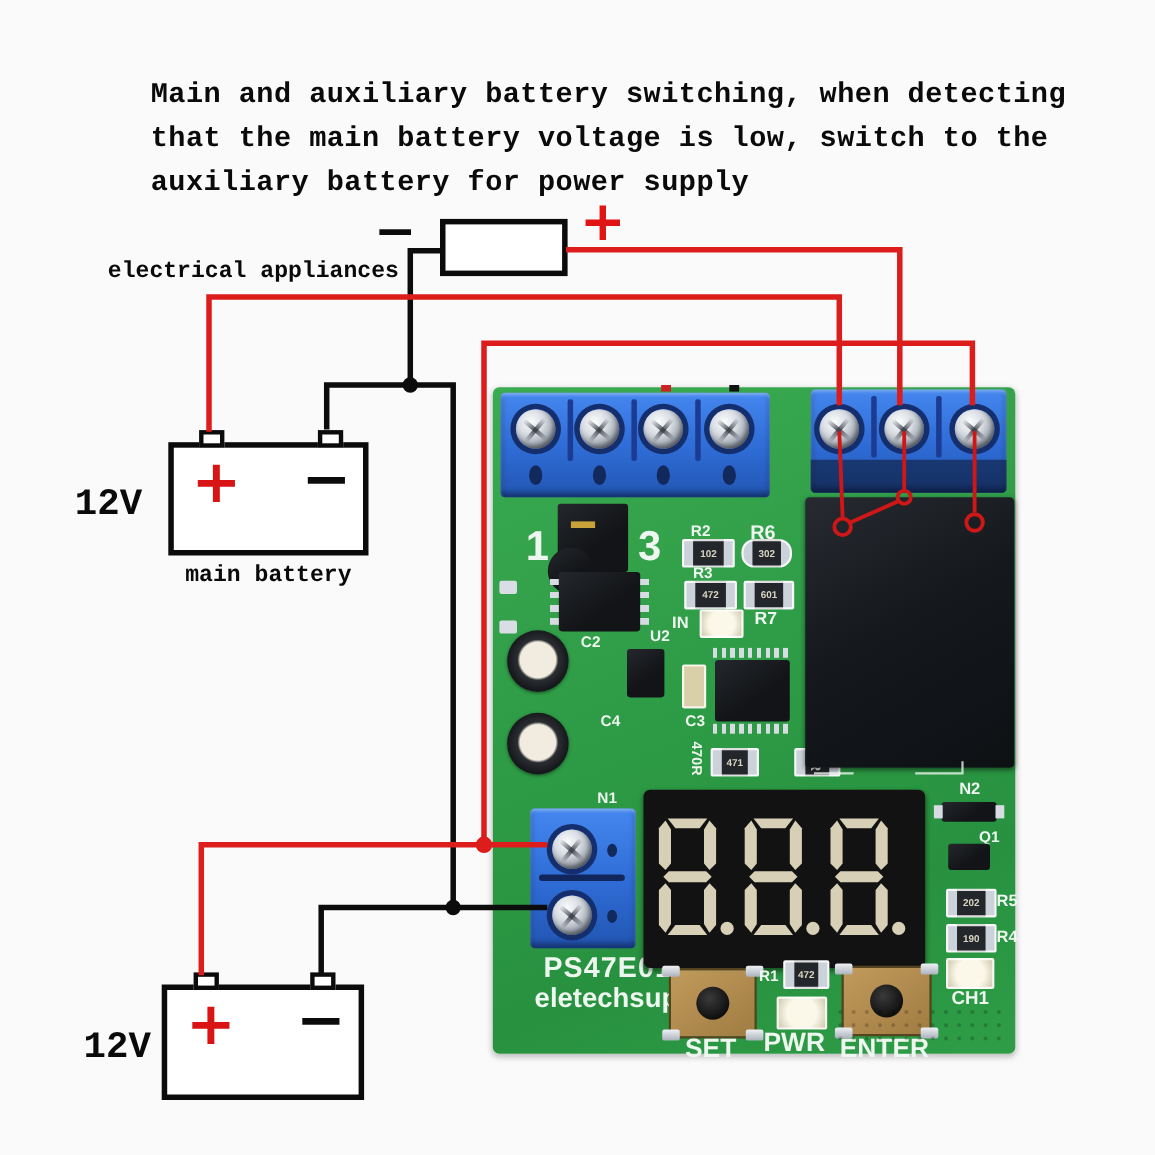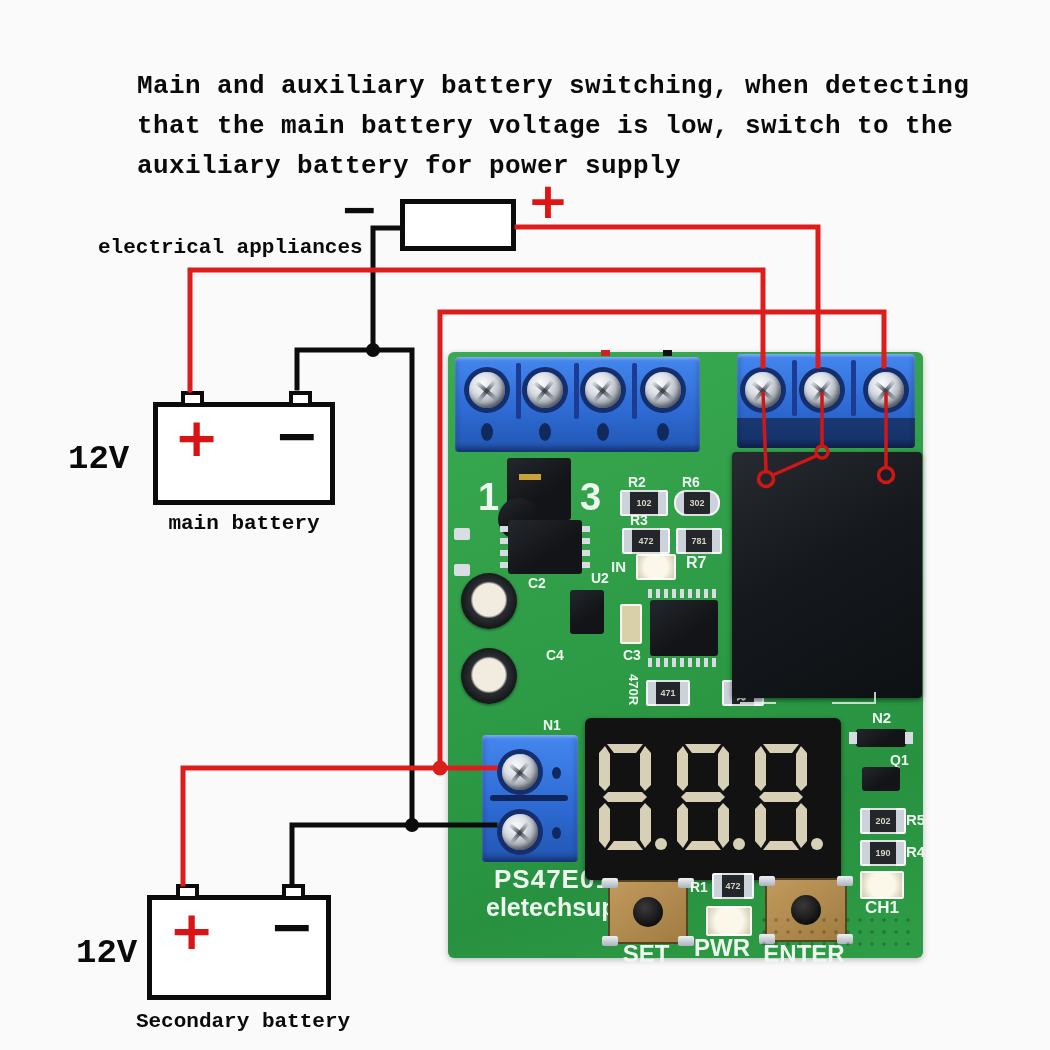--- a/index.html
+++ b/index.html
@@ -69,21 +69,20 @@
   <div class="abs mono" style="left:68px;top:440px;font-size:34px;">12V</div>
   <div class="abs mono" style="left:163px;top:512px;width:162px;text-align:center;font-size:21px;">main battery</div>
 
   <div class="abs batt" style="left:147px;top:895px;width:184px;height:105px;">
     <div class="batt-term" style="left:24px;"></div>
     <div class="batt-term" style="left:130px;"></div>
     <span class="abs sign" style="left:17px;top:4px;font-size:54px;color:#d91414;">+</span>
     <span class="abs sign" style="left:117px;top:0px;font-size:54px;color:#0b0b0b;">−</span>
   </div>
   <div class="abs mono" style="left:76px;top:934px;font-size:34px;">12V</div>
-  <div class="abs mono" style="left:133px;top:1010px;width:220px;text-align:center;font-size:21px;">Secondary battery</div>
 
   <div id="pcb" class="abs">
 
     <div class="abs" style="left:153px;top:-2px;width:9px;height:6px;background:#c22;"></div>
     <div class="abs" style="left:215px;top:-2px;width:9px;height:6px;background:#111;"></div>
 
     <div class="abs tblock" style="left:7px;top:5px;width:245px;height:95px;">
       <div class="slot" style="left:61px;top:6px;height:56px;"></div>
       <div class="slot" style="left:119px;top:6px;height:56px;"></div>
       <div class="slot" style="left:177px;top:6px;height:56px;"></div>
@@ -117,31 +116,31 @@
       <div class="pins" style="left:-8px;top:6px;width:8px;height:42px;background:repeating-linear-gradient(180deg,#d7dce2 0 6px,transparent 6px 12px);"></div>
       <div class="pins" style="right:-8px;top:6px;width:8px;height:42px;background:repeating-linear-gradient(180deg,#d7dce2 0 6px,transparent 6px 12px);"></div>
     </div>
     <div class="abs" style="left:6px;top:176px;width:16px;height:12px;background:#d9dee4;border-radius:2px;"></div>
     <div class="abs" style="left:6px;top:212px;width:16px;height:12px;background:#d9dee4;border-radius:2px;"></div>
 
     <div class="silk" style="left:180px;top:123px;font-size:14px;">R2</div>
     <div class="res" style="left:172px;top:138px;width:44px;">
         <span>102</span>
       </div>
-    <div class="silk" style="left:234px;top:123px;font-size:14px;">R6</div>
+    <div class="silk" style="left:234px;top:123px;font-size:18px;">R6</div>
     <div class="res" style="left:226px;top:138px;width:42px;border-radius:12px;">
         <span>302</span>
       </div>
     <div class="silk" style="left:182px;top:161px;font-size:14px;">R3</div>
     <div class="res" style="left:174px;top:176px;width:44px;">
         <span>472</span>
       </div>
     <div class="silk" style="left:238px;top:161px;font-size:16px;margin-top:42px;">R7</div>
     <div class="res" style="left:228px;top:176px;width:42px;">
-        <span>781</span>
+        <span>601</span>
       </div>
 
     <div class="silk" style="left:163px;top:207px;font-size:15px;">IN</div>
     <div class="led" style="left:188px;top:202px;width:36px;height:22px;"></div>
 
     <div class="silk" style="left:80px;top:224px;font-size:14px;">C2</div>
     <div class="silk" style="left:143px;top:219px;font-size:14px;">U2</div>
     <div class="ecap" style="left:13px;top:221px;"></div>
     <div class="ecap" style="left:13px;top:296px;"></div>
     <div class="silk" style="left:98px;top:296px;font-size:14px;">C4</div>

